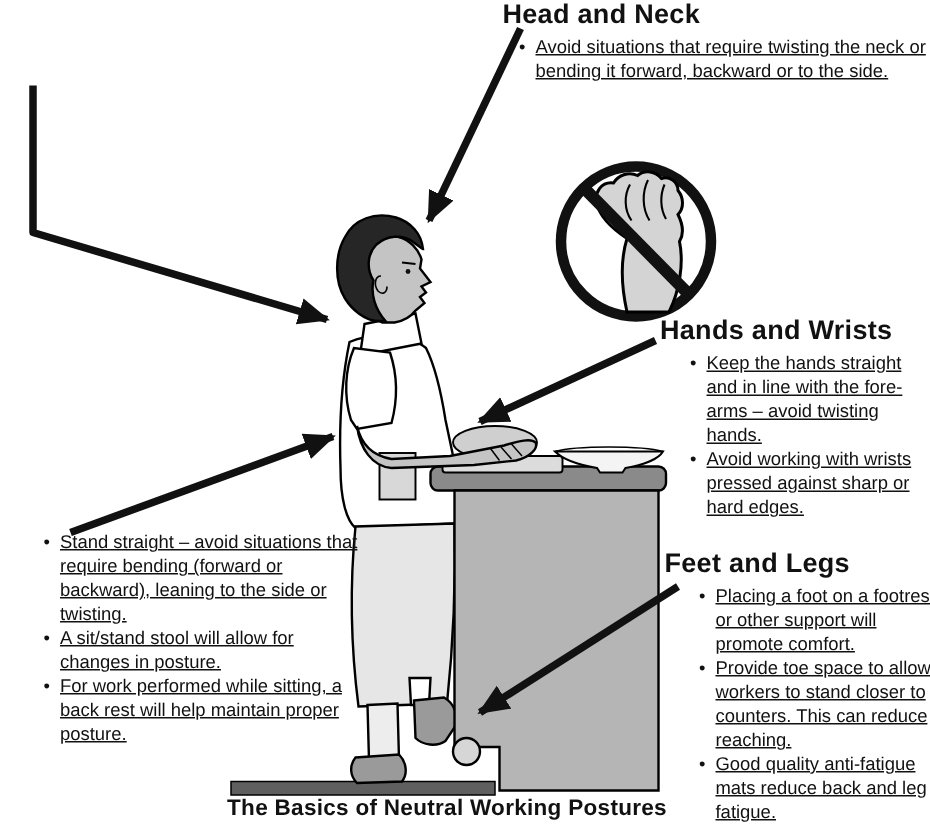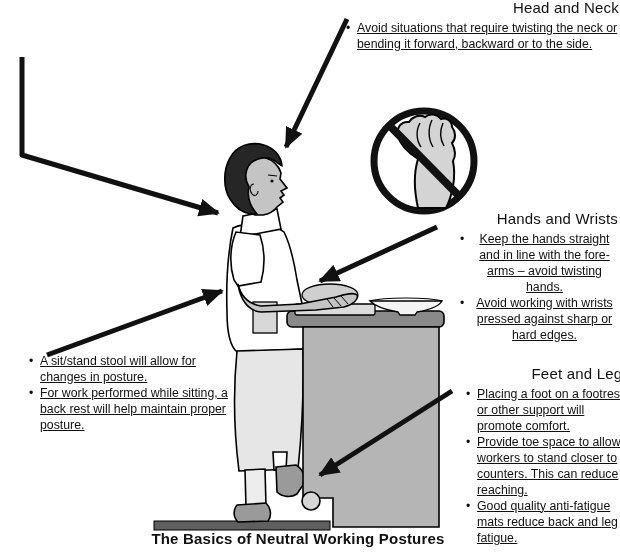--- a/index.html
+++ b/index.html
@@ -3,23 +3,22 @@
 <meta charset="utf-8">
 <style>
   html,body{margin:0;padding:0;background:#fff;}
   .canvas{
     position:relative;width:620px;height:556px;background:#ffffff;overflow:hidden;
     font-family:"Liberation Sans",sans-serif;color:#111;
   }
   .art{position:absolute;left:0;top:0;}
   .sec{position:absolute;}
   .sec h3{
-    margin:0;font-size:15px;line-height:1.1;font-weight:normal;letter-spacing:.2px;
+    margin:0;font-size:18px;line-height:1.1;font-weight:bold;letter-spacing:.2px;
     white-space:nowrap;
-    text-align:right;
   }
   .sec ul{
     list-style:none;margin:3px 0 0 0;padding:0;
     font-size:12.3px;line-height:16px;
   }
   .sec li{position:relative;text-decoration:underline;}
   .sec li::before{content:"\2022";position:absolute;left:-11px;top:0;}
   .caption{
     position:absolute;top:530px;left:0;width:596px;text-align:center;
     font-size:15px;font-weight:bold;letter-spacing:.2px;
@@ -92,28 +91,29 @@
   <section class="sec" style="left:335px;top:0px;">
     <h3>Head and Neck</h3>
     <ul style="margin-left:22px;width:262px;">
       <li>Avoid situations that require twisting the neck or bending it forward, backward or to the side.</li>
     </ul>
   </section>
 
 
   <section class="sec" style="left:440px;top:211px;">
     <h3>Hands and Wrists</h3>
-    <ul style="margin-left:31px;width:147px;text-align:center;">
+    <ul style="margin-left:31px;width:147px;">
       <li>Keep the hands straight and in line with the fore-arms – avoid twisting hands.</li>
       <li>Avoid working with wrists pressed against sharp or hard edges.</li>
     </ul>
   </section>
 
   <section class="sec" style="left:4px;top:350px;">
     <ul style="margin-left:36px;width:200px;">
+      <li>Stand straight – avoid situations that require bending (forward or backward), leaning to the side or twisting.</li>
       <li>A sit/stand stool will allow for changes in posture.</li>
       <li>For work performed while sitting, a back rest will help maintain proper posture.</li>
     </ul>
   </section>
 
   <section class="sec" style="left:443px;top:366px;">
     <h3>Feet and Legs</h3>
     <ul style="margin-left:34px;width:153px;">
       <li>Placing a foot on a footrest or other support will promote comfort.</li>
       <li>Provide toe space to allow workers to stand closer to counters. This can reduce reaching.</li>

